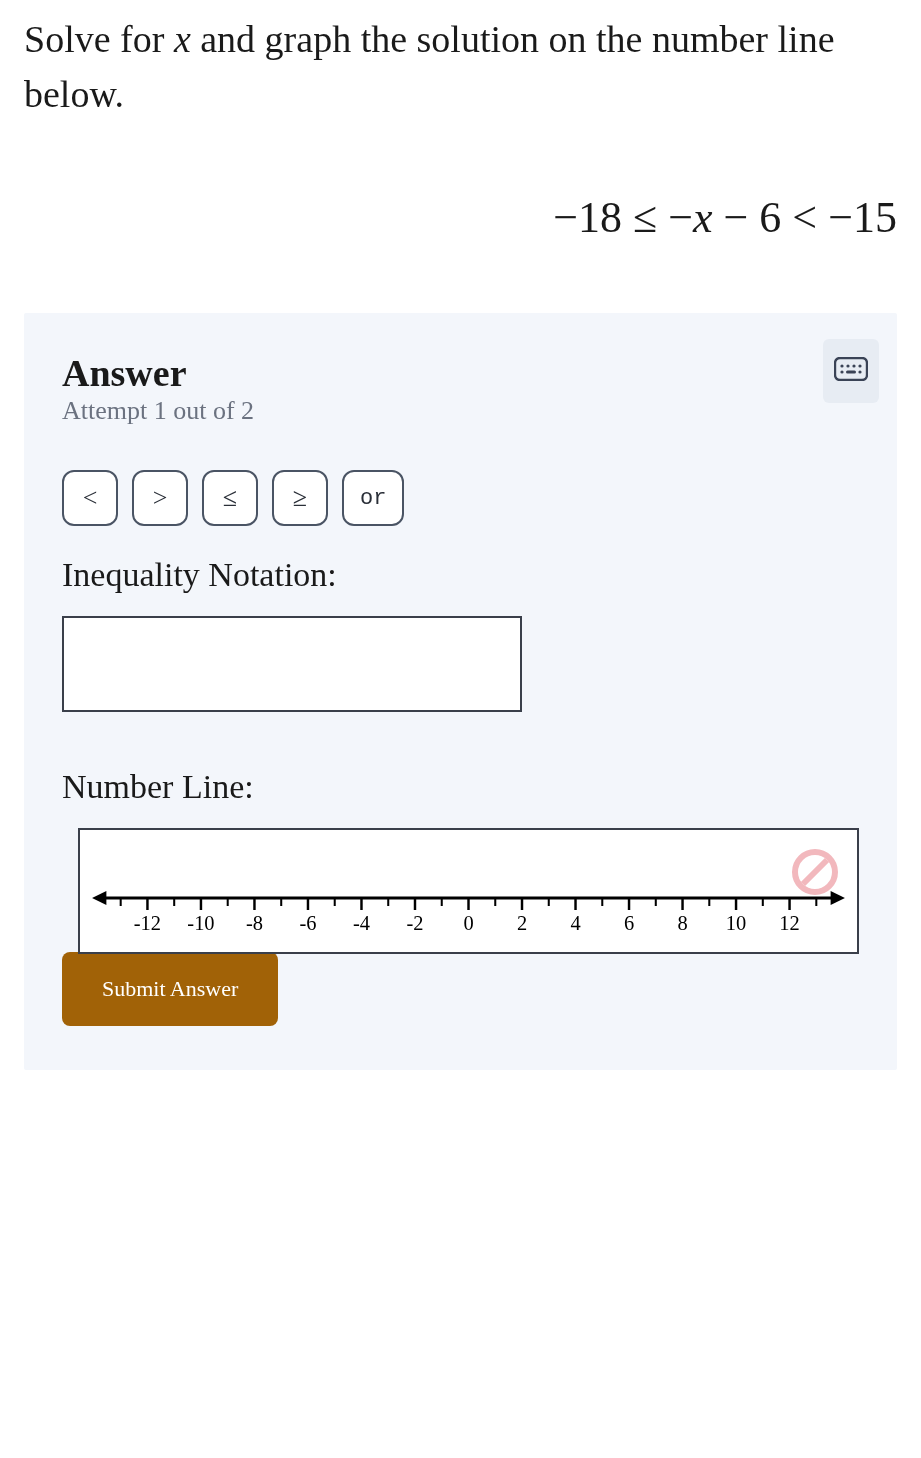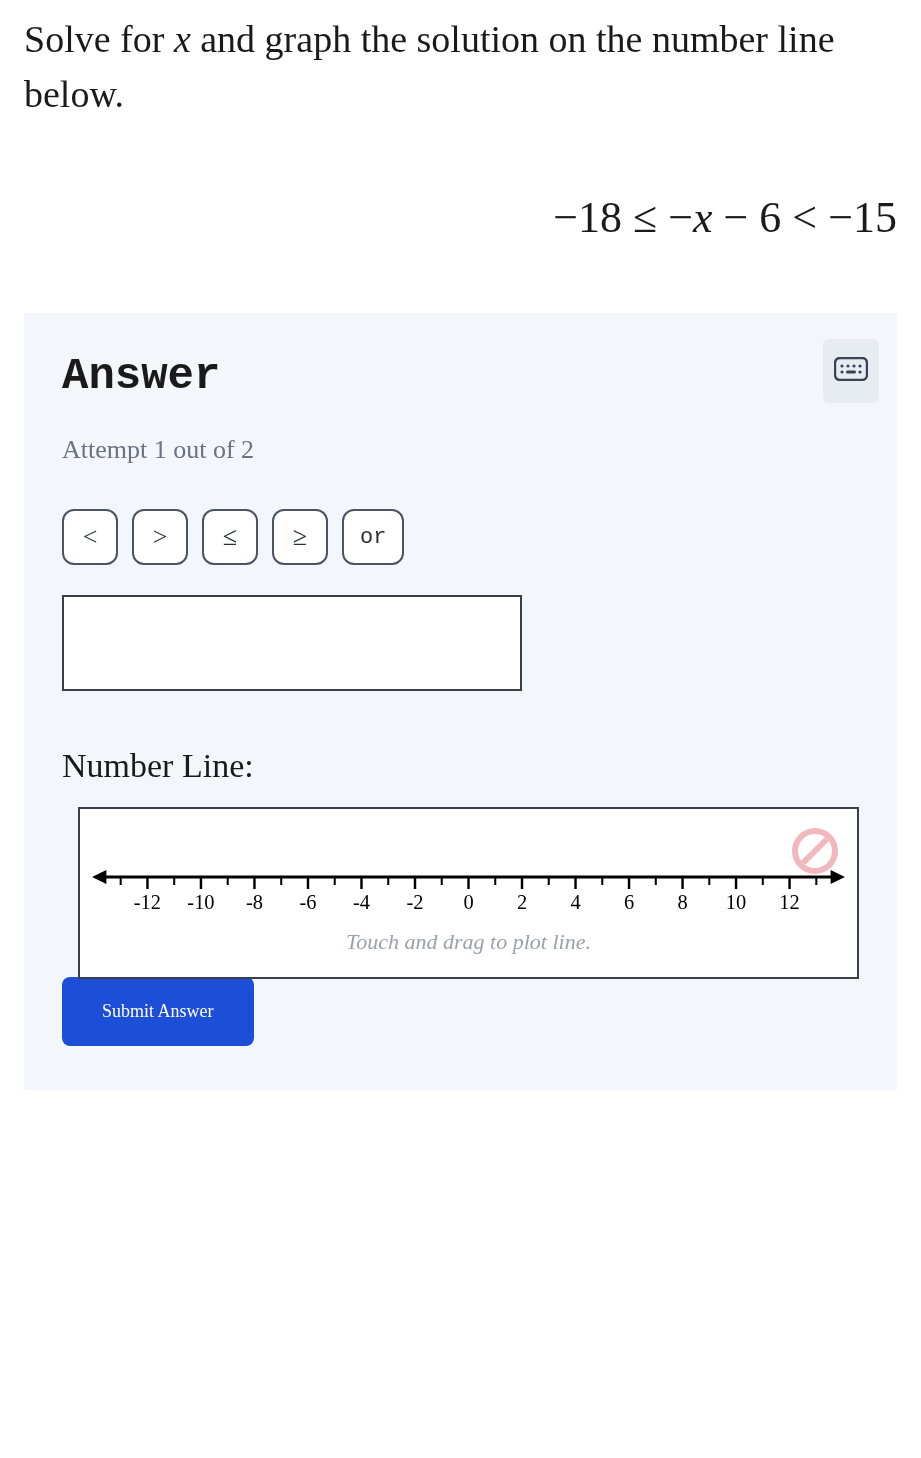--- a/index.html
+++ b/index.html
@@ -22,24 +22,24 @@
     font-family: 'Times New Roman', serif;
     padding: 40px 0 70px 0;
   }
   .answer-panel {
     background: #f3f6fb;
     padding: 38px 38px 44px 38px;
     position: relative;
     border-radius: 2px;
   }
   .answer-header {
-    font-size: 44px;
+    font-size: 38px;
     font-weight: bold;
-    font-family: Liberation Mono, monospace;
-    margin-bottom: 34px;
+    font-family: Liberation Serif, serif;
+    margin-bottom: 1px;
   }
   .attempt {
     font-size: 26px;
     color: #6b7280;
     margin-bottom: 44px;
   }
   .kbd-icon-box {
     position: absolute;
     right: 18px;
     top: 26px;
@@ -106,25 +106,25 @@
   .tick-label { font-size: 20px; font-family: Georgia, serif; fill: #000; text-anchor: middle; }
   .hint {
     text-align: center;
     font-size: 22px;
     color: #9aa1ab;
     font-style: italic;
     font-family: Georgia, serif;
     padding: 10px 0 10px 0;
   }
   .submit-btn {
-    background: #1d4ed8;
+    background: #a16207;
     color: #fff;
     border: none;
     border-radius: 8px;
-    font-size: 18px;
+    font-size: 22px;
     font-family: Georgia, serif;
     padding: 24px 40px;
     margin-top: 0;
     margin-left: -10px;
     cursor: pointer;
   }
   .submit-wrap { margin-top: -2px; padding-left: 10px; }
 </style>
 </head>
 <body>
@@ -158,20 +158,21 @@
   <div class="attempt">Attempt 1 out of 2</div>
 
   <div class="op-row">
     <button class="op-btn">&lt;</button>
     <button class="op-btn">&gt;</button>
     <button class="op-btn">≤</button>
     <button class="op-btn">≥</button>
     <button class="op-btn op-or">or</button>
   </div>
 
+  <div class="section-label">Inequality Notation:</div>
   <input class="ineq-input" type="text" value="" style="">
 
   <div class="section-label">Number Line:</div>
 
   <div class="numline-box">
     <div class="clear-circle">
       <span>
         <svg viewBox="0 0 48 48">
           <circle cx="24" cy="24" r="20" fill="none" stroke="#f2b8bd" stroke-width="6"></circle>
           <line x1="12" y1="36" x2="36" y2="12" stroke="#f2b8bd" stroke-width="6"></line>
@@ -222,19 +223,18 @@
             <line x1="631.5384615384615" x2="631.5384615384615" y1="14" y2="26" stroke="#000" stroke-width="2.4"></line>
             <text x="631.5384615384615" y="46" class="tick-label">10</text>
             <line x1="657.6923076923077" x2="657.6923076923077" y1="14" y2="22" stroke="#000" stroke-width="2"></line>
             <line x1="683.8461538461538" x2="683.8461538461538" y1="14" y2="26" stroke="#000" stroke-width="2.4"></line>
             <text x="683.8461538461538" y="46" class="tick-label">12</text>
             <line x1="710" x2="710" y1="14" y2="22" stroke="#000" stroke-width="2"></line>
           </g>
       </svg>
     </div>
 
-    <div class="hint">Touch and drag to plot line.</div>
   </div>
 
   <div class="submit-wrap">
     <button class="submit-btn">Submit Answer</button>
   </div>
 </div>
 
 </body></html>

